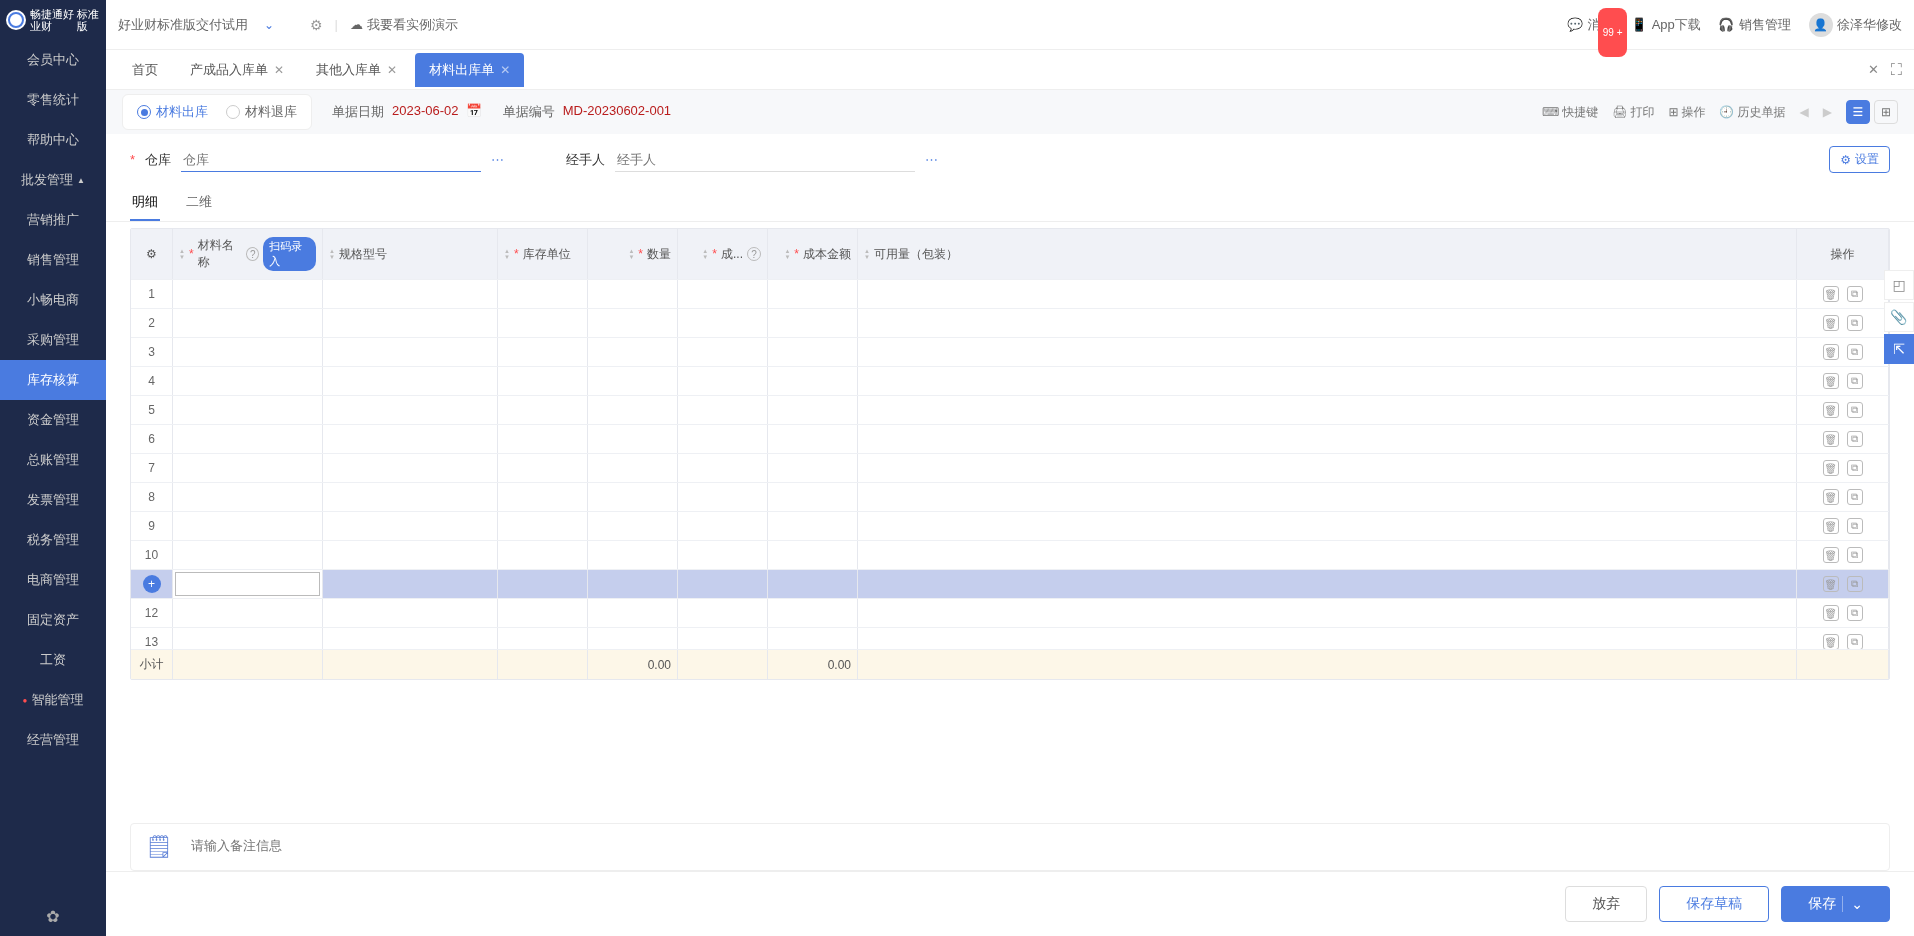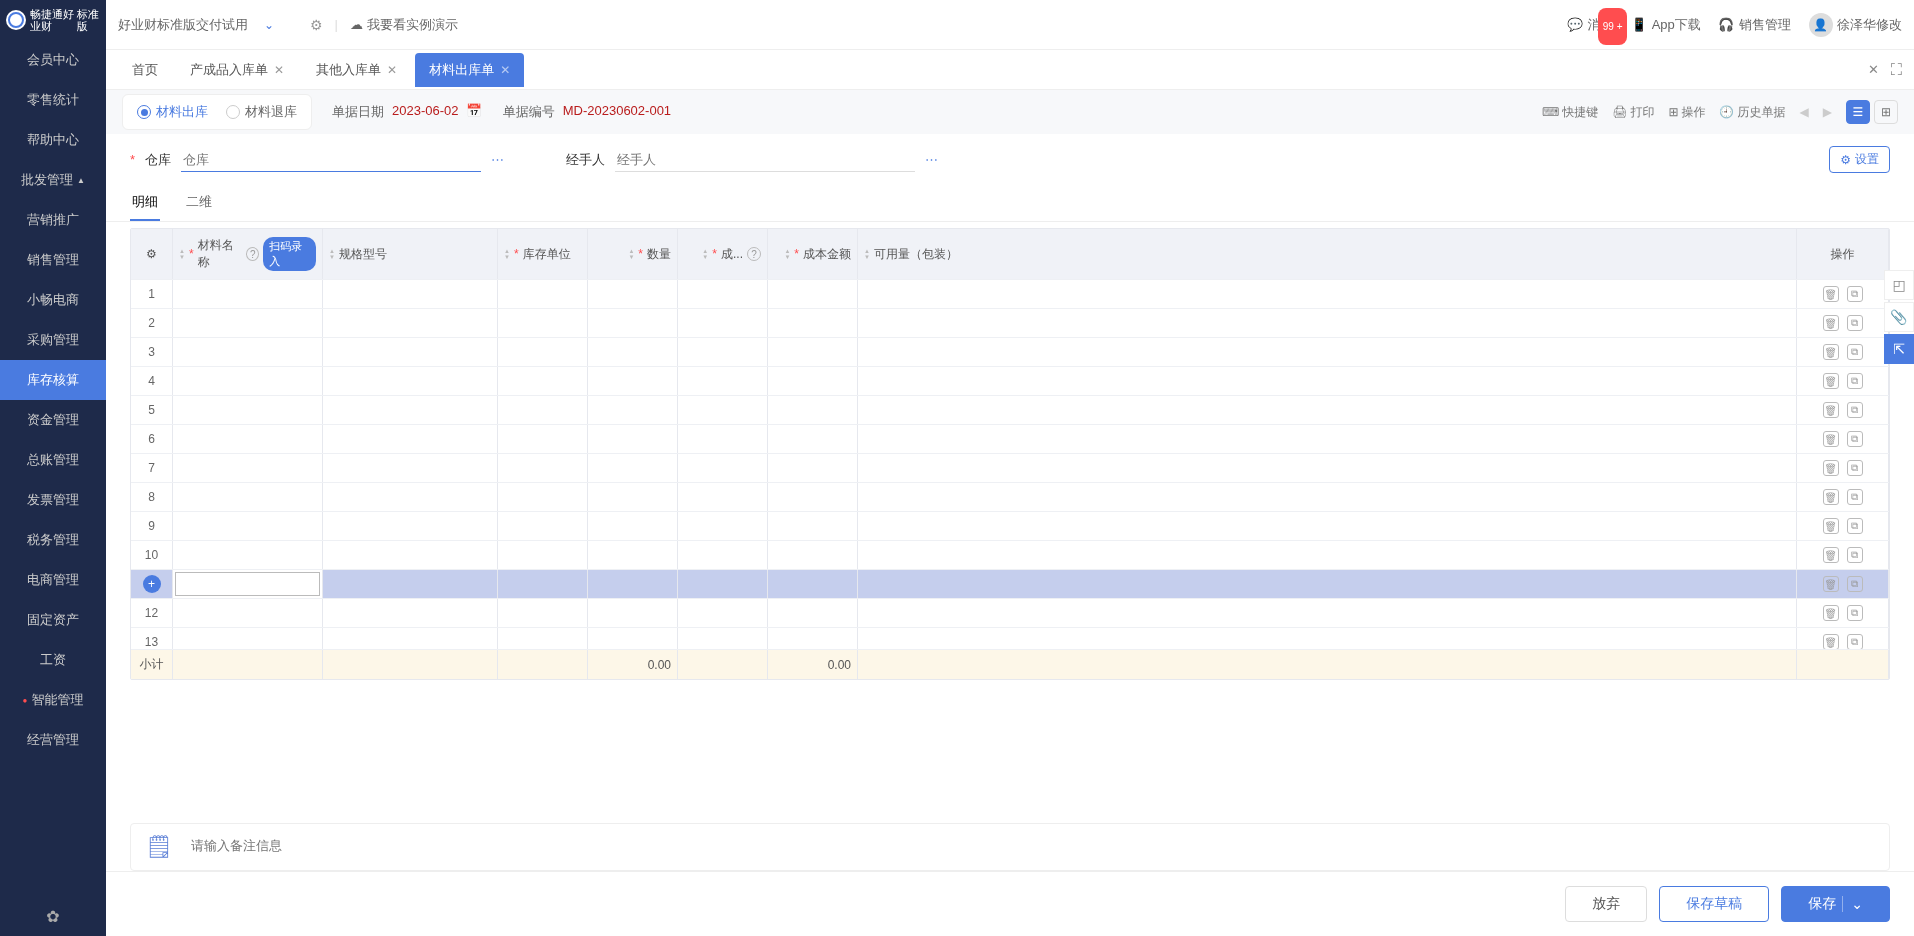--- a/index.html
+++ b/index.html
@@ -17,21 +17,21 @@
 .sidebar-item.dot::before{content:"●";color:#ff4d4f;font-size:8px;margin-right:4px}
 .sidebar-bottom{padding:10px;text-align:center;color:#aaa;font-size:16px}
 .main{flex:1;display:flex;flex-direction:column;min-width:0}
 .topbar{height:50px;display:flex;align-items:center;padding:0 12px;border-bottom:1px solid #eee;gap:12px}
 .topbar-title{font-size:13px;color:#666;min-width:180px;display:flex;align-items:center;gap:16px}
 .chevron{color:#4a7be0;font-size:12px}
 .gear{color:#999;font-size:14px}
 .demo-link{color:#666;font-size:13px;display:flex;align-items:center;gap:4px}
 .topbar-right{margin-left:auto;display:flex;align-items:center;gap:18px;color:#666}
 .tr-item{display:flex;align-items:center;gap:4px;font-size:13px;position:relative}
-.badge{position:absolute;top:-8px;right:-14px;background:#ff4d4f;color:#fff;font-size:10px;padding:13px 5px;border-radius:8px}
+.badge{position:absolute;top:-8px;right:-14px;background:#ff4d4f;color:#fff;font-size:10px;padding:19px 5px;border-radius:8px}
 .avatar{width:24px;height:24px;border-radius:50%;background:#ddd;display:flex;align-items:center;justify-content:center;font-size:12px}
 .tabs{height:40px;display:flex;align-items:center;padding:0 12px;border-bottom:1px solid #eee;gap:4px}
 .tab{padding:8px 14px;font-size:13px;color:#555;display:flex;align-items:center;gap:6px;cursor:pointer;border-radius:4px 4px 0 0}
 .tab.active{background:#4a7be0;color:#fff}
 .tab-close{font-size:12px;opacity:.6}
 .tabs-right{margin-left:auto;display:flex;align-items:center;gap:12px;color:#888}
 .subheader{height:44px;display:flex;align-items:center;padding:0 16px;gap:20px;background:#f7f8fa}
 .radio-group{display:flex;gap:18px;background:#fff;padding:8px 14px;border-radius:6px;border:1px solid #eee}
 .radio{display:flex;align-items:center;gap:5px;font-size:13px;color:#666}
 .radio.checked{color:#4a7be0}

